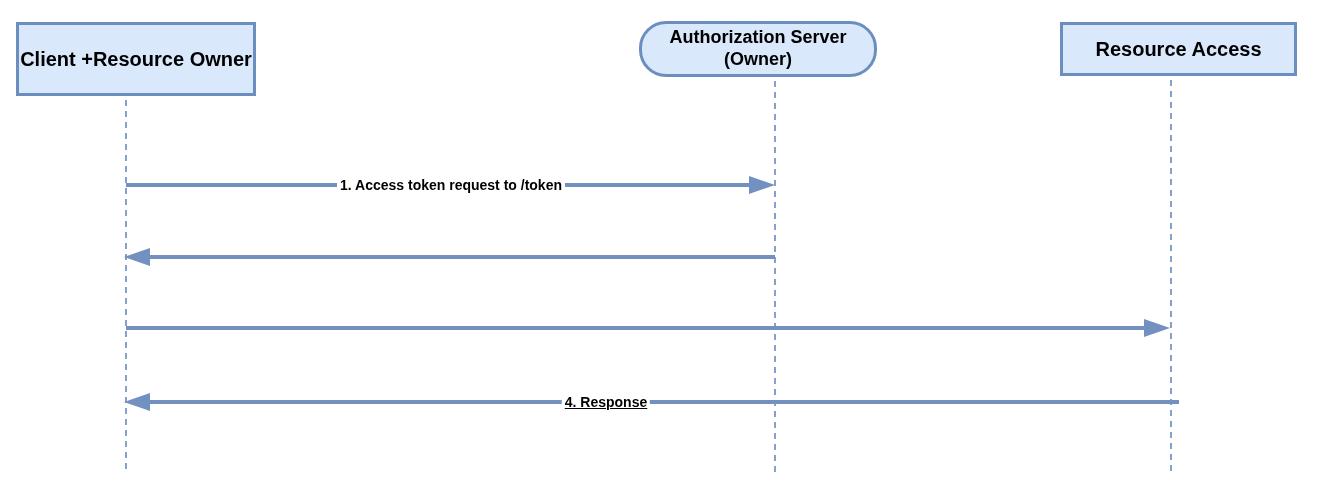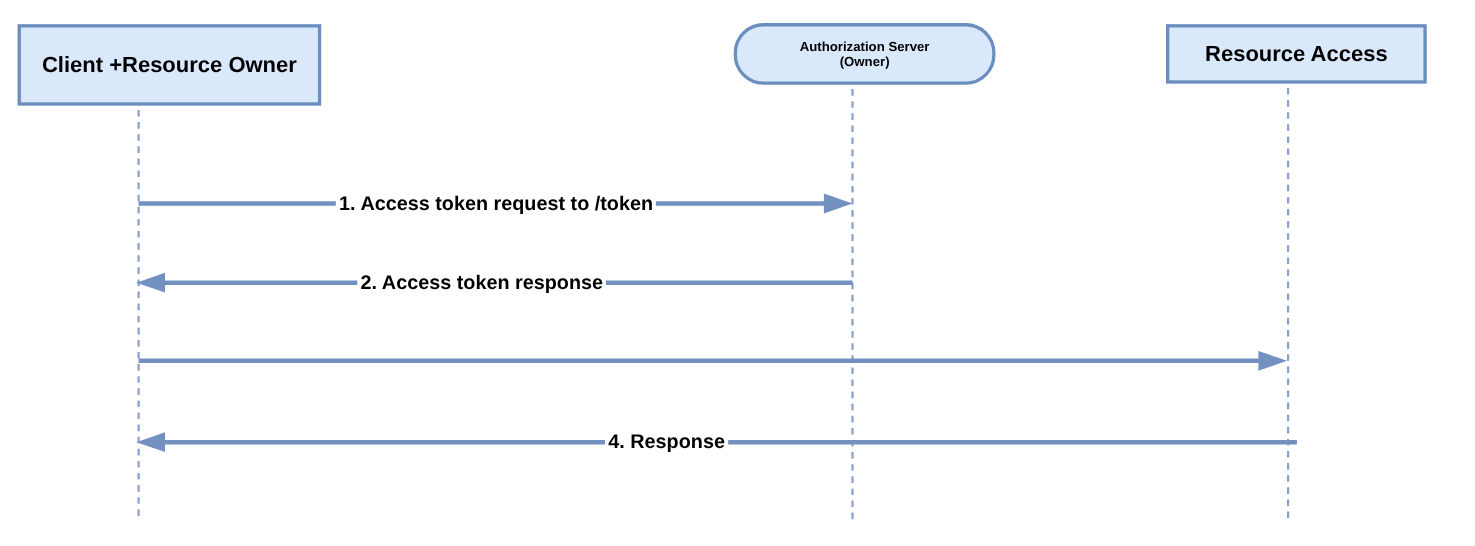--- a/index.html
+++ b/index.html
@@ -30,37 +30,37 @@
     color: #000000;
     font-weight: bold;
     font-size: 20px;
     line-height: 1.2;
     display: flex;
     flex-direction: column;
     align-items: center;
     justify-content: center;
     text-align: center;
   }
-  .actor-client   { left: 16px;   top: 22px; width: 276px; height: 74px; }
-  .actor-auth     { left: 667px;  top: 21px; width: 238px; height: 56px; font-size: 12px; border-radius: 27px; }
+  .actor-client   { left: 16px;   top: 22px; width: 240px; height: 74px; }
+  .actor-auth     { left: 639px;  top: 21px; width: 238px; height: 56px; font-size: 18px; border-radius: 27px; }
   .actor-resource { left: 1060px; top: 22px; width: 237px; height: 54px; }
   .msg-label {
     position: absolute;
     transform: translate(-50%, -50%);
     white-space: nowrap;
     background: #ffffff;
     color: #000000;
     font-weight: bold;
-    font-size: 18px;
+    font-size: 14px;
     padding: 0 3px;
   }
   .msg-label-1 { left: 451px; top: 185px; }
   .msg-label-2 { left: 438px; top: 257px; }
   .msg-label-3 { left: 560px; top: 328px; }
-  .msg-label-4 { left: 606px; top: 402px; }
+  .msg-label-4 { left: 606px; top: 402px; text-decoration: underline; }
 </style>
 </head>
 <body>
 
 <div class="canvas">
 
   <svg class="layer" viewBox="0 0 1341 496" xmlns="http://www.w3.org/2000/svg">
 
     <line x1="126" y1="100" x2="126" y2="473" stroke="#85a0cc" stroke-width="2" stroke-dasharray="6,5"></line>
     <line x1="775" y1="81" x2="775" y2="473" stroke="#85a0cc" stroke-width="2" stroke-dasharray="6,5"></line>
@@ -86,16 +86,15 @@
   <div class="actor actor-auth">
     <span>Authorization Server</span>
     <span>(Owner)</span>
   </div>
 
   <div class="actor actor-resource">
     <span>Resource Access</span>
   </div>
 
   <div class="msg-label msg-label-1">1. Access token request to /token</div>
-  <div class="msg-label msg-label-2">2. Access token response</div>
   <div class="msg-label msg-label-4">4. Response</div>
 
 </div>
 
 </body></html>

